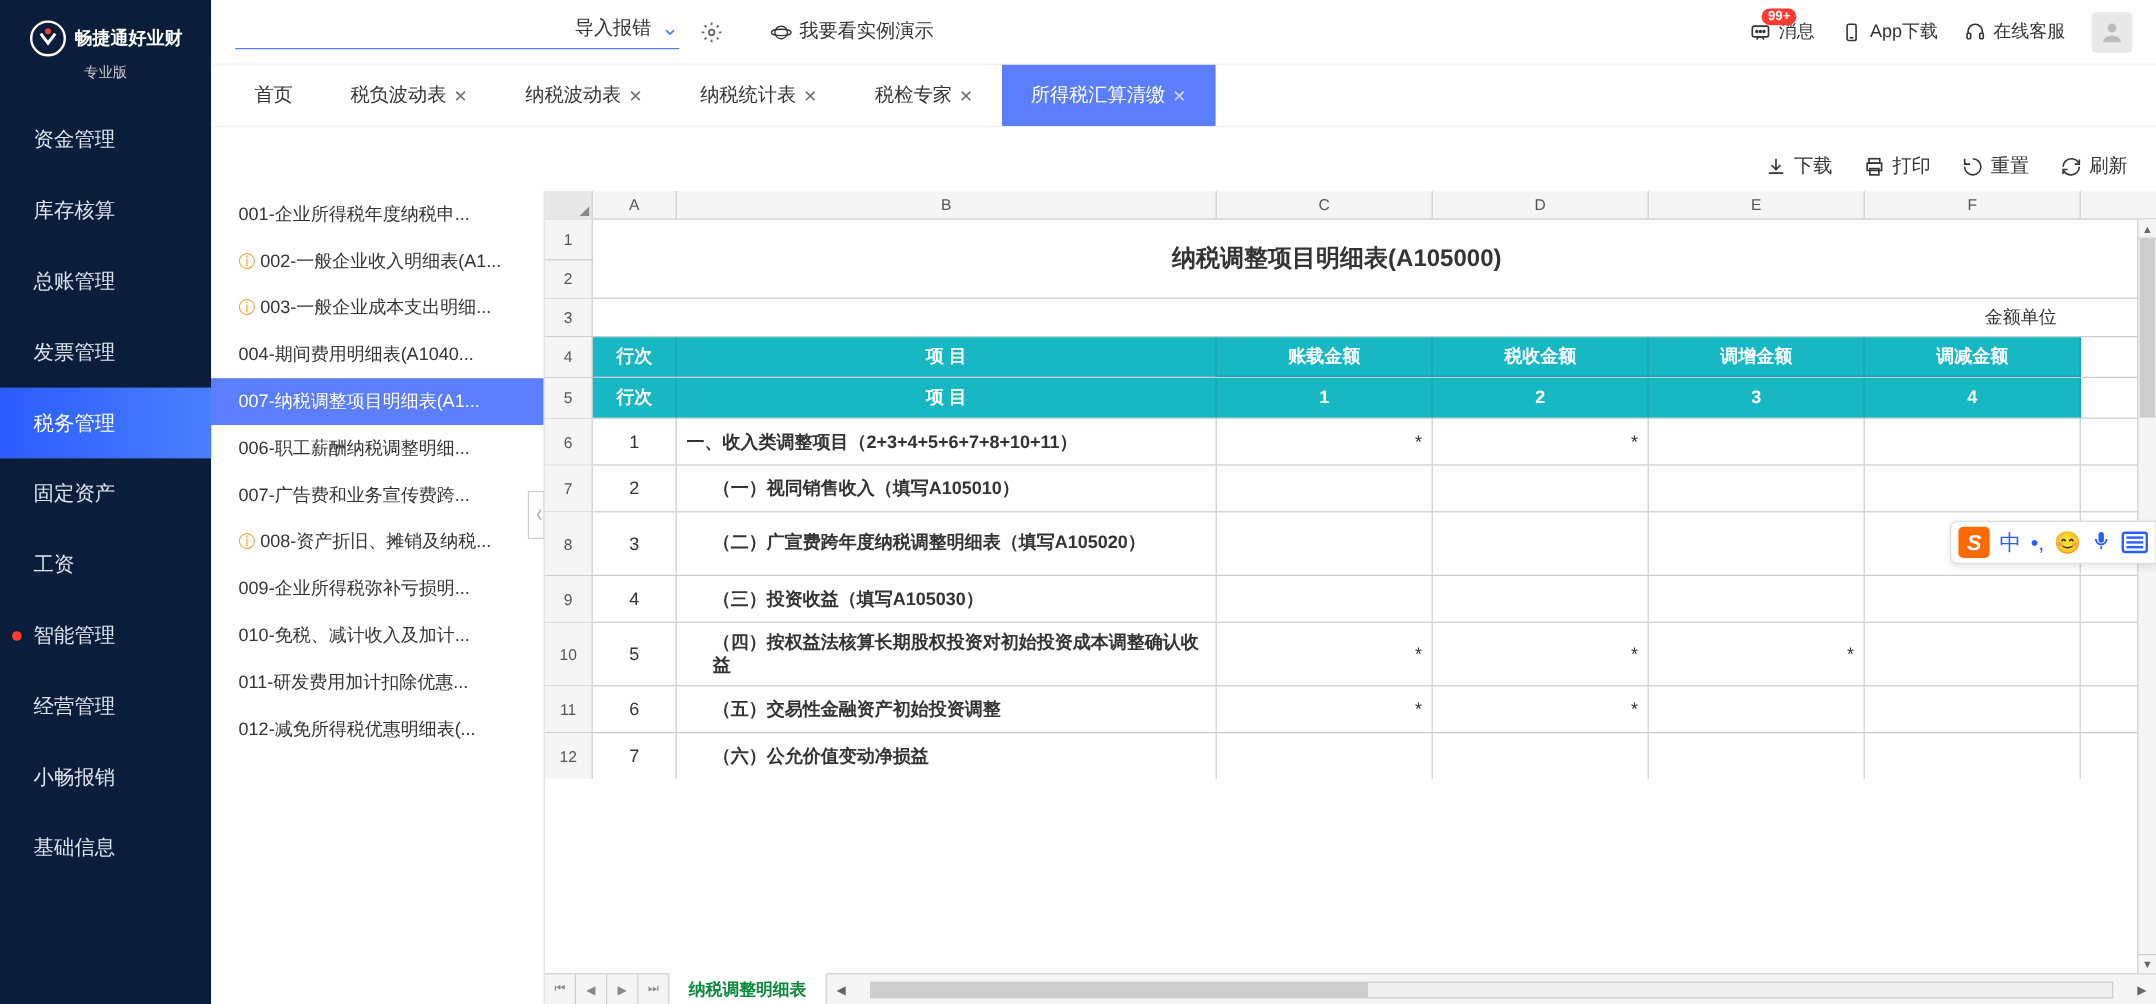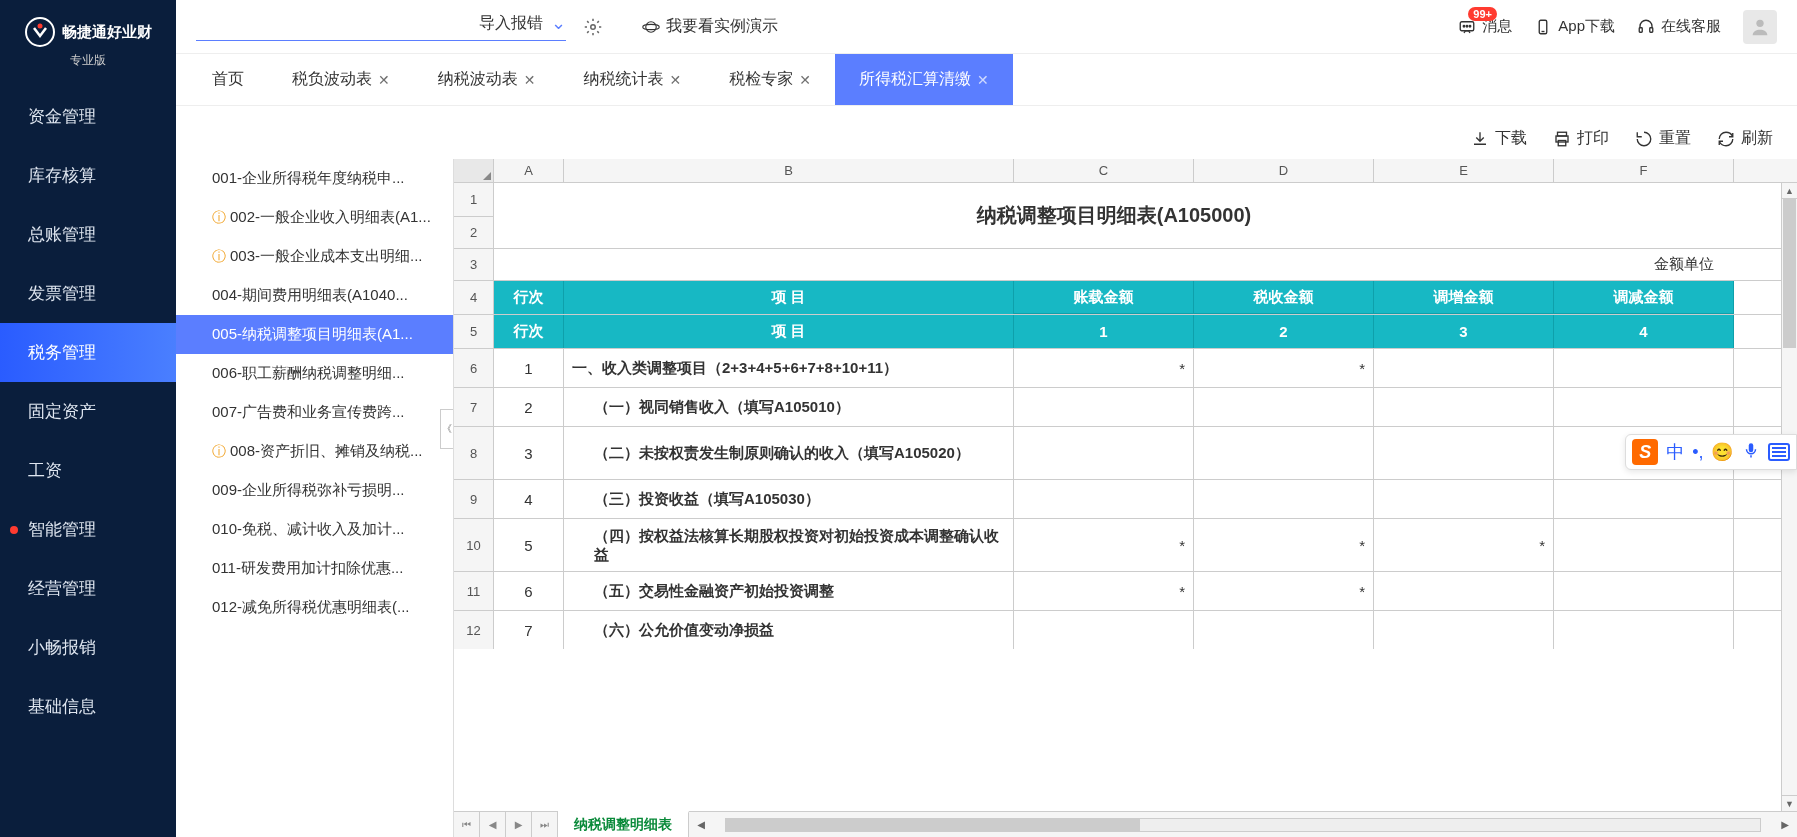--- a/index.html
+++ b/index.html
@@ -46,21 +46,21 @@
 
 .notice-row { display: flex; align-items: flex-start; padding: 16px 24px 10px; gap: 20px; }
 .notice-text { color: #ff3b30; font-size: 15px; line-height: 1.6; max-width: 1050px; }
 .actions { margin-left: auto; display: flex; align-items: center; gap: 26px; padding-top: 6px; }
 .action-btn { display: flex; align-items: center; gap: 6px; color: #333; cursor: pointer; font-size: 16px; }
 
 
 .content { flex: 1; display: flex; min-height: 0; position: relative; }
 
 .form-list { width: 278px; border-right: 1px solid #ddd; overflow-y: auto; position: relative; }
-.form-item { padding: 10px 14px 10px 36px; font-size: 15px; color: #333; cursor: pointer; white-space: nowrap; overflow: hidden; text-overflow: ellipsis; display: flex; align-items: center; gap: 4px; }
+.form-item { padding: 10px 14px 10px 23px; font-size: 15px; color: #333; cursor: pointer; white-space: nowrap; overflow: hidden; text-overflow: ellipsis; display: flex; align-items: center; gap: 4px; }
 .form-item.selected { background: #5b7eff; color: #fff; }
 .q-icon { color: #f0a020; font-size: 14px; flex-shrink: 0; }
 .collapse-handle { position: absolute; right: -1px; top: 250px; width: 14px; height: 40px; background: #fff; border: 1px solid #ccc; display: flex; align-items: center; justify-content: center; font-size: 10px; color: #666; cursor: pointer; z-index: 5; }
 
 
 .sheet-wrap { flex: 1; display: flex; flex-direction: column; min-width: 0; position: relative; }
 .sheet { flex: 1; overflow: auto; }
 .col-headers { display: flex; height: 24px; background: #f5f5f5; border-bottom: 1px solid #ccc; }
 .corner { width: 40px; border-right: 1px solid #ccc; background: #e8e8e8; display: flex; align-items: center; justify-content: center; position: relative; }
 .corner::after { content: ''; position: absolute; right: 2px; bottom: 2px; width: 0; height: 0; border-left: 8px solid transparent; border-bottom: 8px solid #888; }
@@ -293,21 +293,21 @@
             <span>002-一般企业收入明细表(A1...</span>
           </div>
         <div class="form-item">
             <span class="q-icon">ⓘ</span>
             <span>003-一般企业成本支出明细...</span>
           </div>
         <div class="form-item">
             <span>004-期间费用明细表(A1040...</span>
           </div>
         <div class="form-item selected">
-            <span>005-纳税调整项目明细表(A1...</span>
+            <span>007-纳税调整项目明细表(A1...</span>
           </div>
         <div class="form-item">
             <span>006-职工薪酬纳税调整明细...</span>
           </div>
         <div class="form-item">
             <span>007-广告费和业务宣传费跨...</span>
           </div>
         <div class="form-item">
             <span class="q-icon">ⓘ</span>
             <span>008-资产折旧、摊销及纳税...</span>
@@ -398,21 +398,21 @@
                 </div>
               <div class="cell col-C right"></div>
               <div class="cell col-D right"></div>
               <div class="cell col-E right"></div>
               <div class="cell col-F right"></div>
             </div>
             <div class="sheet-row data-row">
               <div class="row-h tall">8</div>
               <div class="cell col-A tall">3</div>
               <div class="cell col-B indent1 tall wrap">
-                  <span>（二）未按权责发生制原则确认的收入（填写A105020）</span>
+                  <span>（二）广宣费跨年度纳税调整明细表（填写A105020）</span>
                 </div>
               <div class="cell col-C right tall"></div>
               <div class="cell col-D right tall"></div>
               <div class="cell col-E right tall"></div>
               <div class="cell col-F right tall"></div>
             </div>
             <div class="sheet-row data-row">
               <div class="row-h">9</div>
               <div class="cell col-A">4</div>
               <div class="cell col-B indent1">

